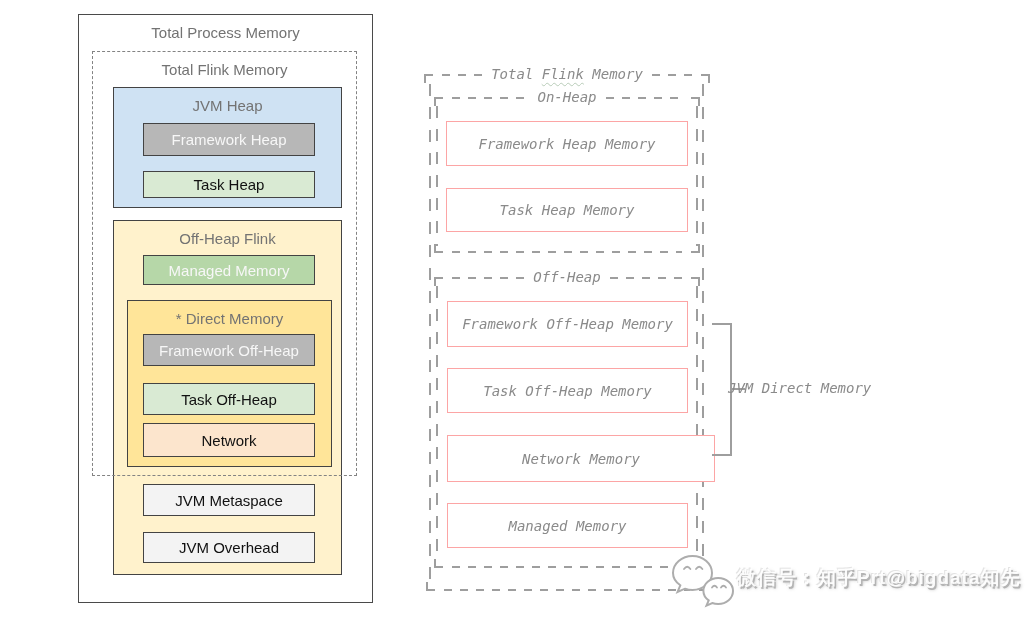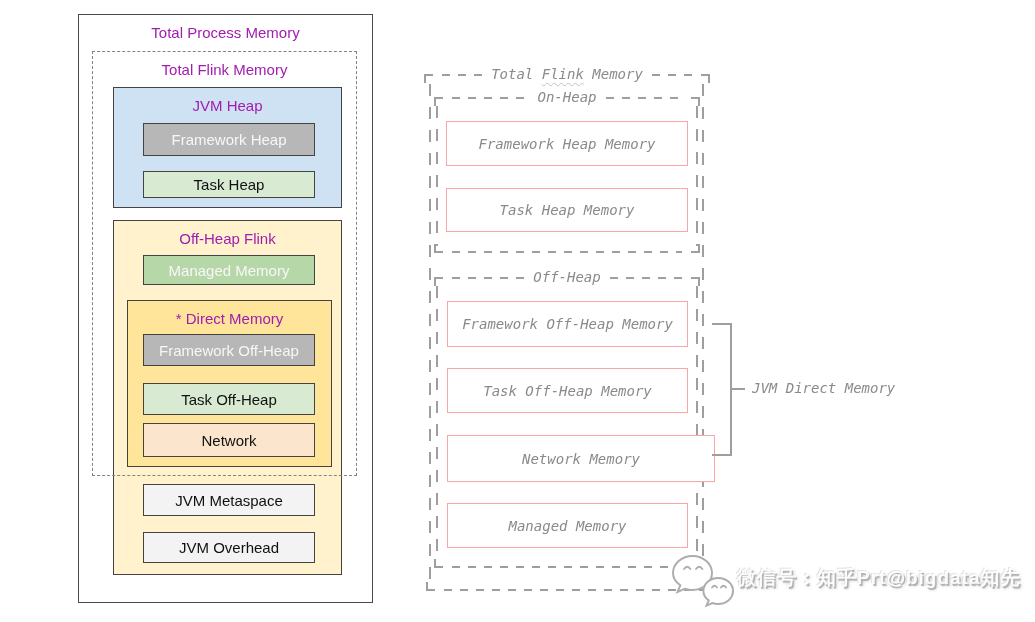--- a/index.html
+++ b/index.html
@@ -3,21 +3,21 @@
 <meta charset="utf-8">
 <style>
   html,body{margin:0;padding:0;background:#ffffff;}
   #canvas{position:relative;width:1035px;height:622px;background:#ffffff;overflow:hidden;
           font-family:"Liberation Sans",sans-serif;}
   .abs{position:absolute;}
 
   
   .lbox{position:absolute;border:1px solid #434343;display:flex;align-items:center;
         justify-content:center;font-size:15px;color:#111;box-sizing:border-box;}
-  .ltitle{position:absolute;text-align:center;font-size:15px;color:#a21caf;}
+  .ltitle{position:absolute;text-align:center;font-size:15px;color:#737373;}
   .wt{color:#f7f7f7;}
 
   
   .rtext{font-family:"DejaVu Sans Mono",monospace;font-style:italic;font-size:14px;
          color:#8a8a8a;white-space:nowrap;}
   .rbox{position:absolute;border:1px solid #fca5a5;background:#ffffff;display:flex;
         align-items:center;justify-content:center;box-sizing:border-box;}
   .vdash{position:absolute;width:2px;
          background:repeating-linear-gradient(180deg,#9e9e9e 0 12px,transparent 12px 23px);}
   .hline{position:absolute;display:flex;align-items:flex-start;gap:9px;height:18px;}
@@ -118,21 +118,21 @@
 
   <div class="rbox rtext" style="left:447px;top:301px;width:241px;height:46px;">Framework Off-Heap Memory</div>
   <div class="rbox rtext" style="left:447px;top:368px;width:241px;height:45px;">Task Off-Heap Memory</div>
   <div class="rbox rtext" style="left:447px;top:435px;width:268px;height:47px;">Network Memory</div>
   <div class="rbox rtext" style="left:447px;top:503px;width:241px;height:45px;">Managed Memory</div>
 
   <div class="bracket-part" style="left:712px;top:323px;width:20px;height:2px;"></div>
   <div class="bracket-part" style="left:730px;top:323px;width:2px;height:133px;"></div>
   <div class="bracket-part" style="left:712px;top:454px;width:20px;height:2px;"></div>
   <div class="bracket-part" style="left:732px;top:388px;width:13px;height:2px;"></div>
-  <div class="rtext abs" style="left:752px;top:380px;">JVM Direct Memory</div>
+  <div class="rtext abs" style="left:728px;top:380px;">JVM Direct Memory</div>
 
   <svg class="abs" style="left:671px;top:553px;" width="64" height="56" viewBox="0 0 64 56">
     <g fill="#ffffff" stroke="#adadad" stroke-width="2">
       <path d="M41 20 C41 29.5 32.3 37 21.5 37 C18.8 37 16.2 36.5 13.9 35.7 L6.5 39 L9.3 32.3 C4.8 29.2 2 24.9 2 20 C2 10.5 10.7 3 21.5 3 C32.3 3 41 10.5 41 20 Z"></path>
       <path d="M62 38 C62 45.2 55.4 51 47.2 51 C45.1 51 43.1 50.7 41.3 50 L35.5 52.6 L37.7 47.4 C34.3 45 32.4 41.7 32.4 38 C32.4 30.8 39 25 47.2 25 C55.4 25 62 30.8 62 38 Z"></path>
     </g>
     <g fill="none" stroke="#adadad" stroke-width="1.8" stroke-linecap="round">
       <path d="M13 16 q3.2 -4.5 6.4 0"></path>
       <path d="M25 16 q3.2 -4.5 6.4 0"></path>
       <path d="M41 34.5 q2.5 -3.5 5 0"></path>

